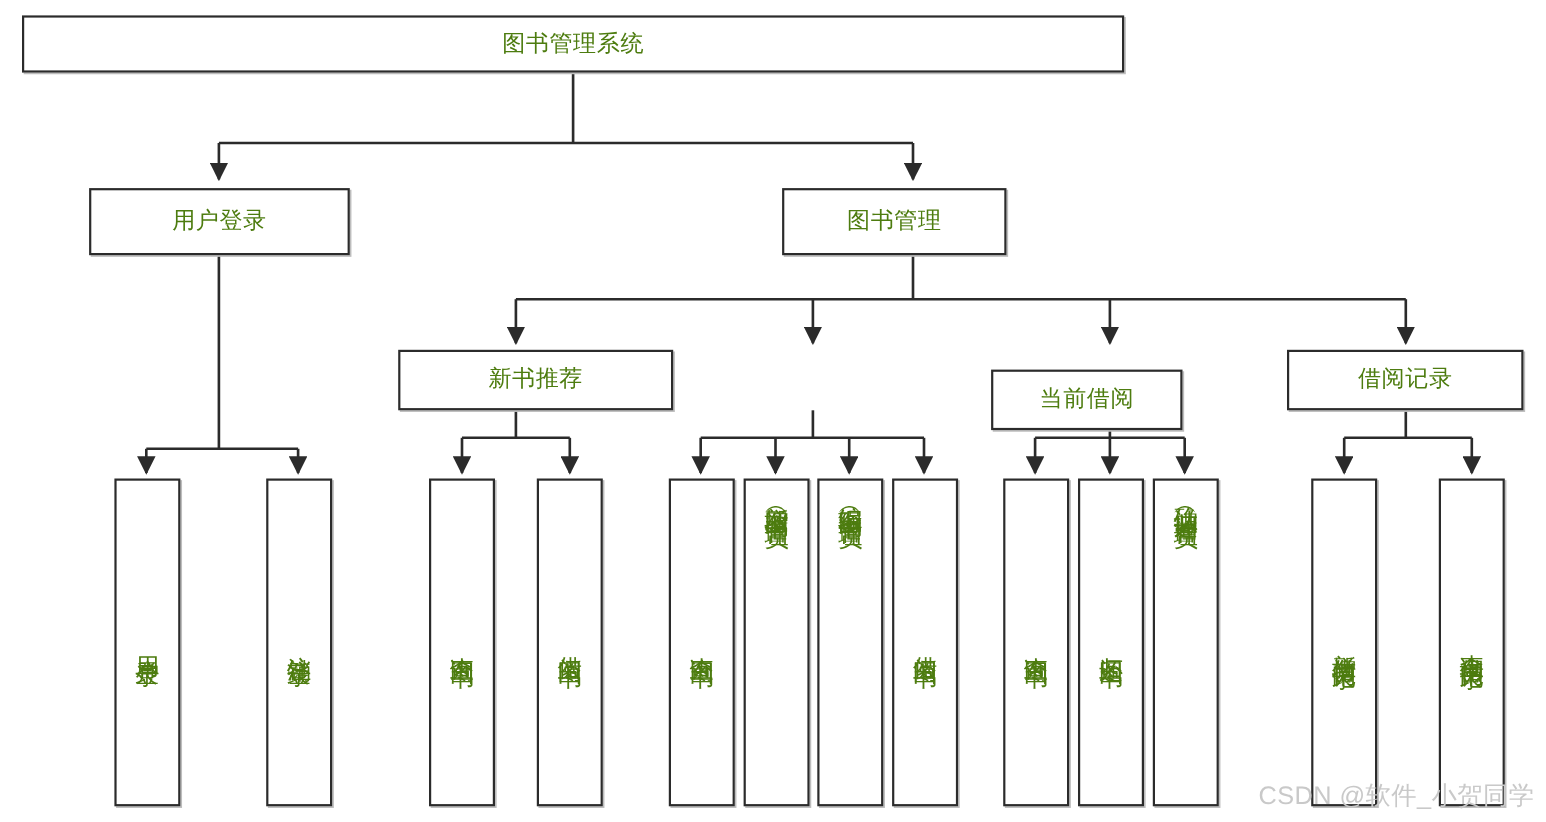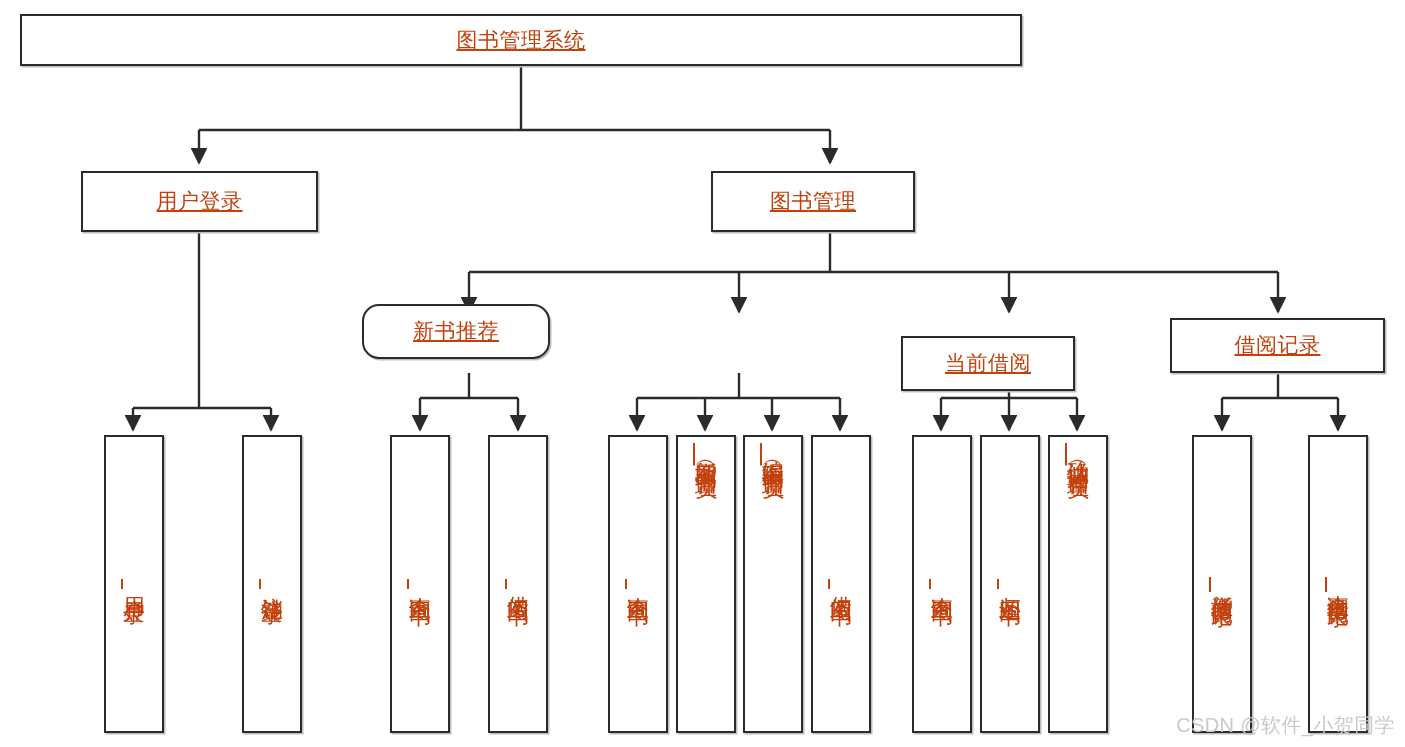--- a/index.html
+++ b/index.html
@@ -32,27 +32,26 @@
     position: absolute;
     background: #ffffff;
     border: 2px solid #2b2b2b;
     box-shadow: 1.5px 1.5px 0 0 #bdbdbd;
     display: flex;
     align-items: center;
     justify-content: center;
     z-index: 2;
   }
   .node-label {
-    color: #c2410c;
+    color: #4d7c0f;
     font-size: 21px;
     line-height: 1.28;
     letter-spacing: 0.5px;
     white-space: nowrap;
     text-align: right;
-    text-decoration: underline;
   }
   
   .node.horiz .node-label {
     writing-mode: horizontal-tb;
   }
   
   .node.vert {
     align-items: flex-start;
     justify-content: center;
     padding-top: 6px;
@@ -65,21 +64,21 @@
     line-height: 1;
   }
   .node.vert.mid {
     align-items: center;
     padding-top: 0;
   }
   #watermark {
     position: absolute;
     right: 10px;
     bottom: 8px;
-    font-size: 20px;
+    font-size: 23px;
     color: #c9c9c9;
     letter-spacing: 0.4px;
     z-index: 5;
     white-space: nowrap;
   }
 </style>
 </head>
 <body>
 
 <div id="diagram">
@@ -139,21 +138,21 @@
   </div>
 
   <div class="node horiz" style="left:81px; top:171px; width:237px; height:61px;">
     <span class="node-label">用户登录</span>
   </div>
 
   <div class="node horiz" style="left:711px; top:171px; width:204px; height:61px;">
     <span class="node-label">图书管理</span>
   </div>
 
-  <div class="node horiz" style="left:362px; top:304px; width:188px; height:55px;border-radius:17px;">
+  <div class="node horiz" style="left:362px; top:318px; width:250px; height:55px;">
     <span class="node-label">新书推荐</span>
   </div>
 
 
   <div class="node horiz" style="left:901px; top:336px; width:174px; height:55px;">
     <span class="node-label">当前借阅</span>
   </div>
 
   <div class="node horiz" style="left:1170px; top:318px; width:215px; height:55px;">
     <span class="node-label">借阅记录</span>

